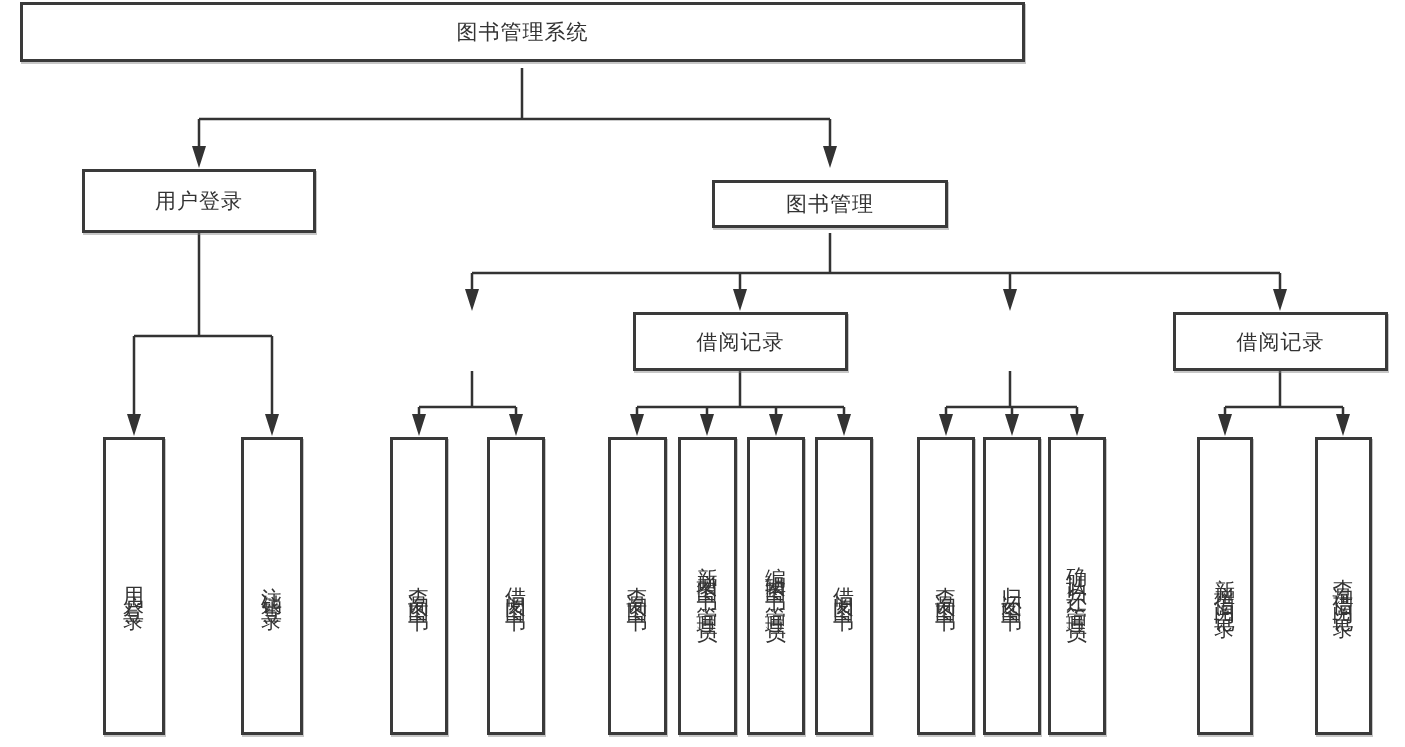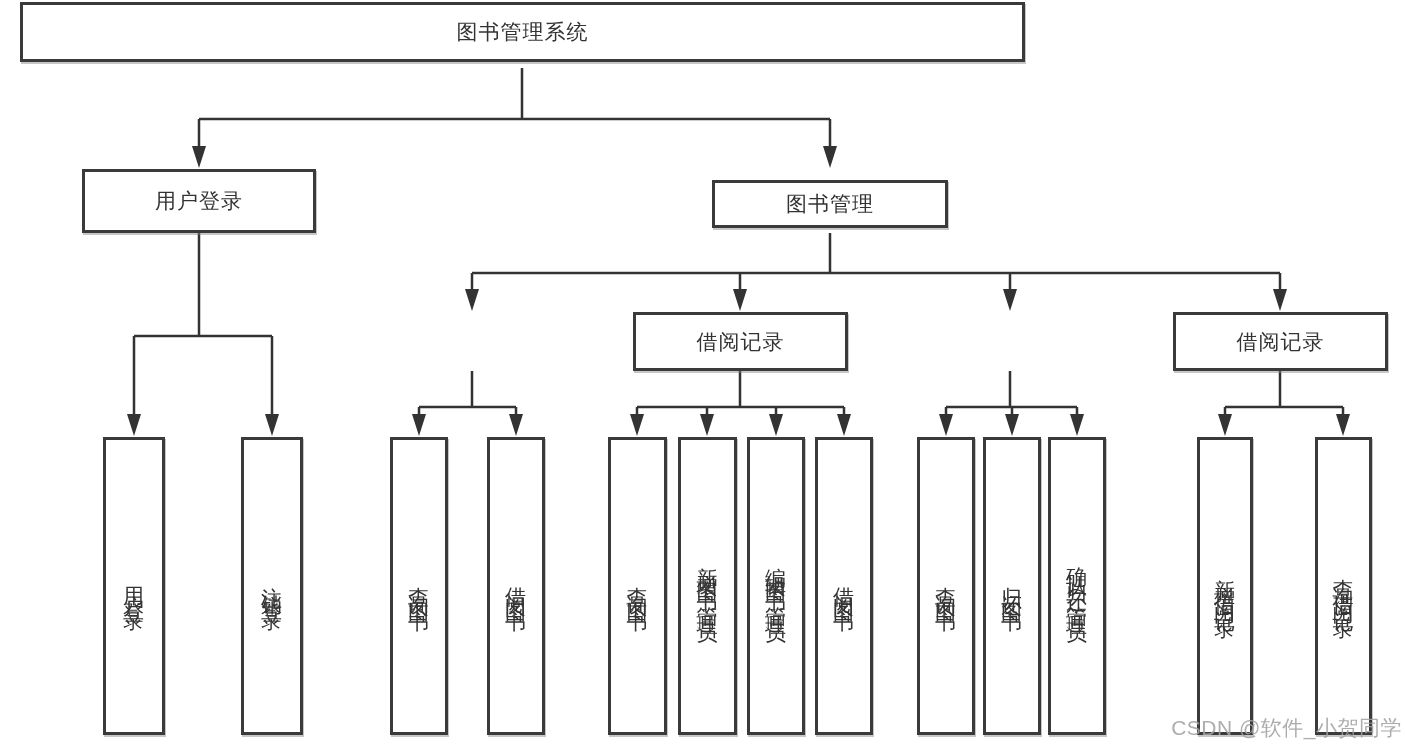--- a/index.html
+++ b/index.html
@@ -123,15 +123,14 @@
     <span class="label">确认归还（管理员）</span>
   </div>
 
   <div class="node v" style="left:1197px; top:437px; width:56px; height:298px;">
     <span class="label">新增借阅记录</span>
   </div>
   <div class="node v" style="left:1315px; top:437px; width:57px; height:298px;">
     <span class="label">查询借阅记录</span>
   </div>
 
-  <div class="watermark">CSDN @软件_小贺同学</div>
 
 </div>
 
 </body></html>

